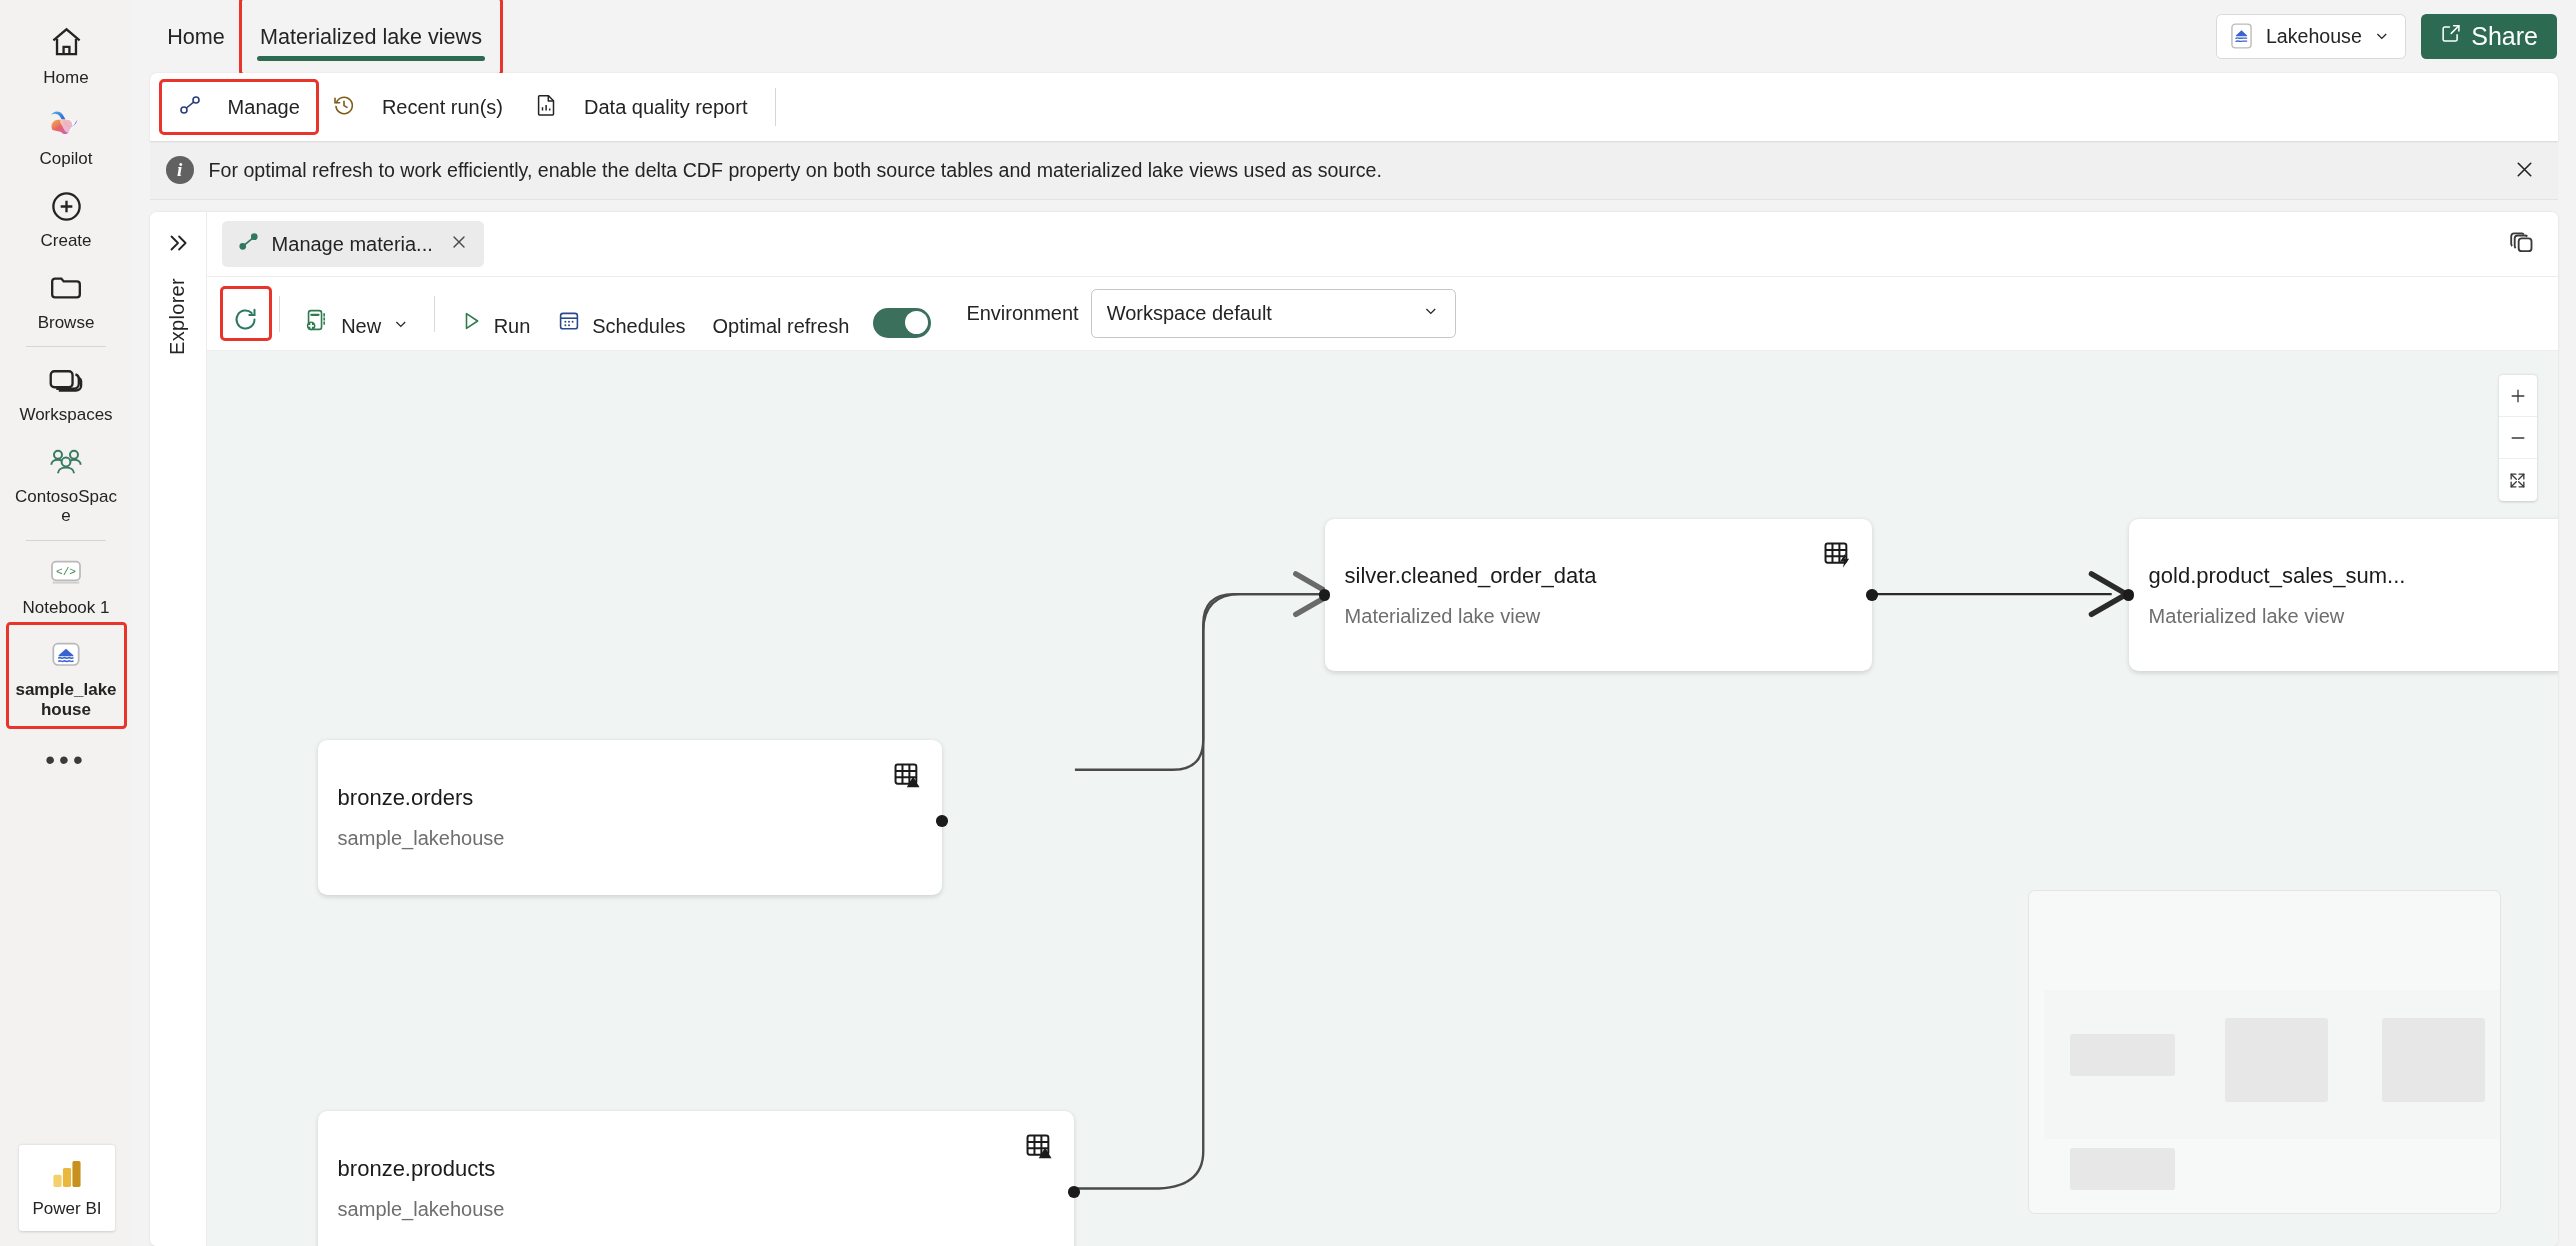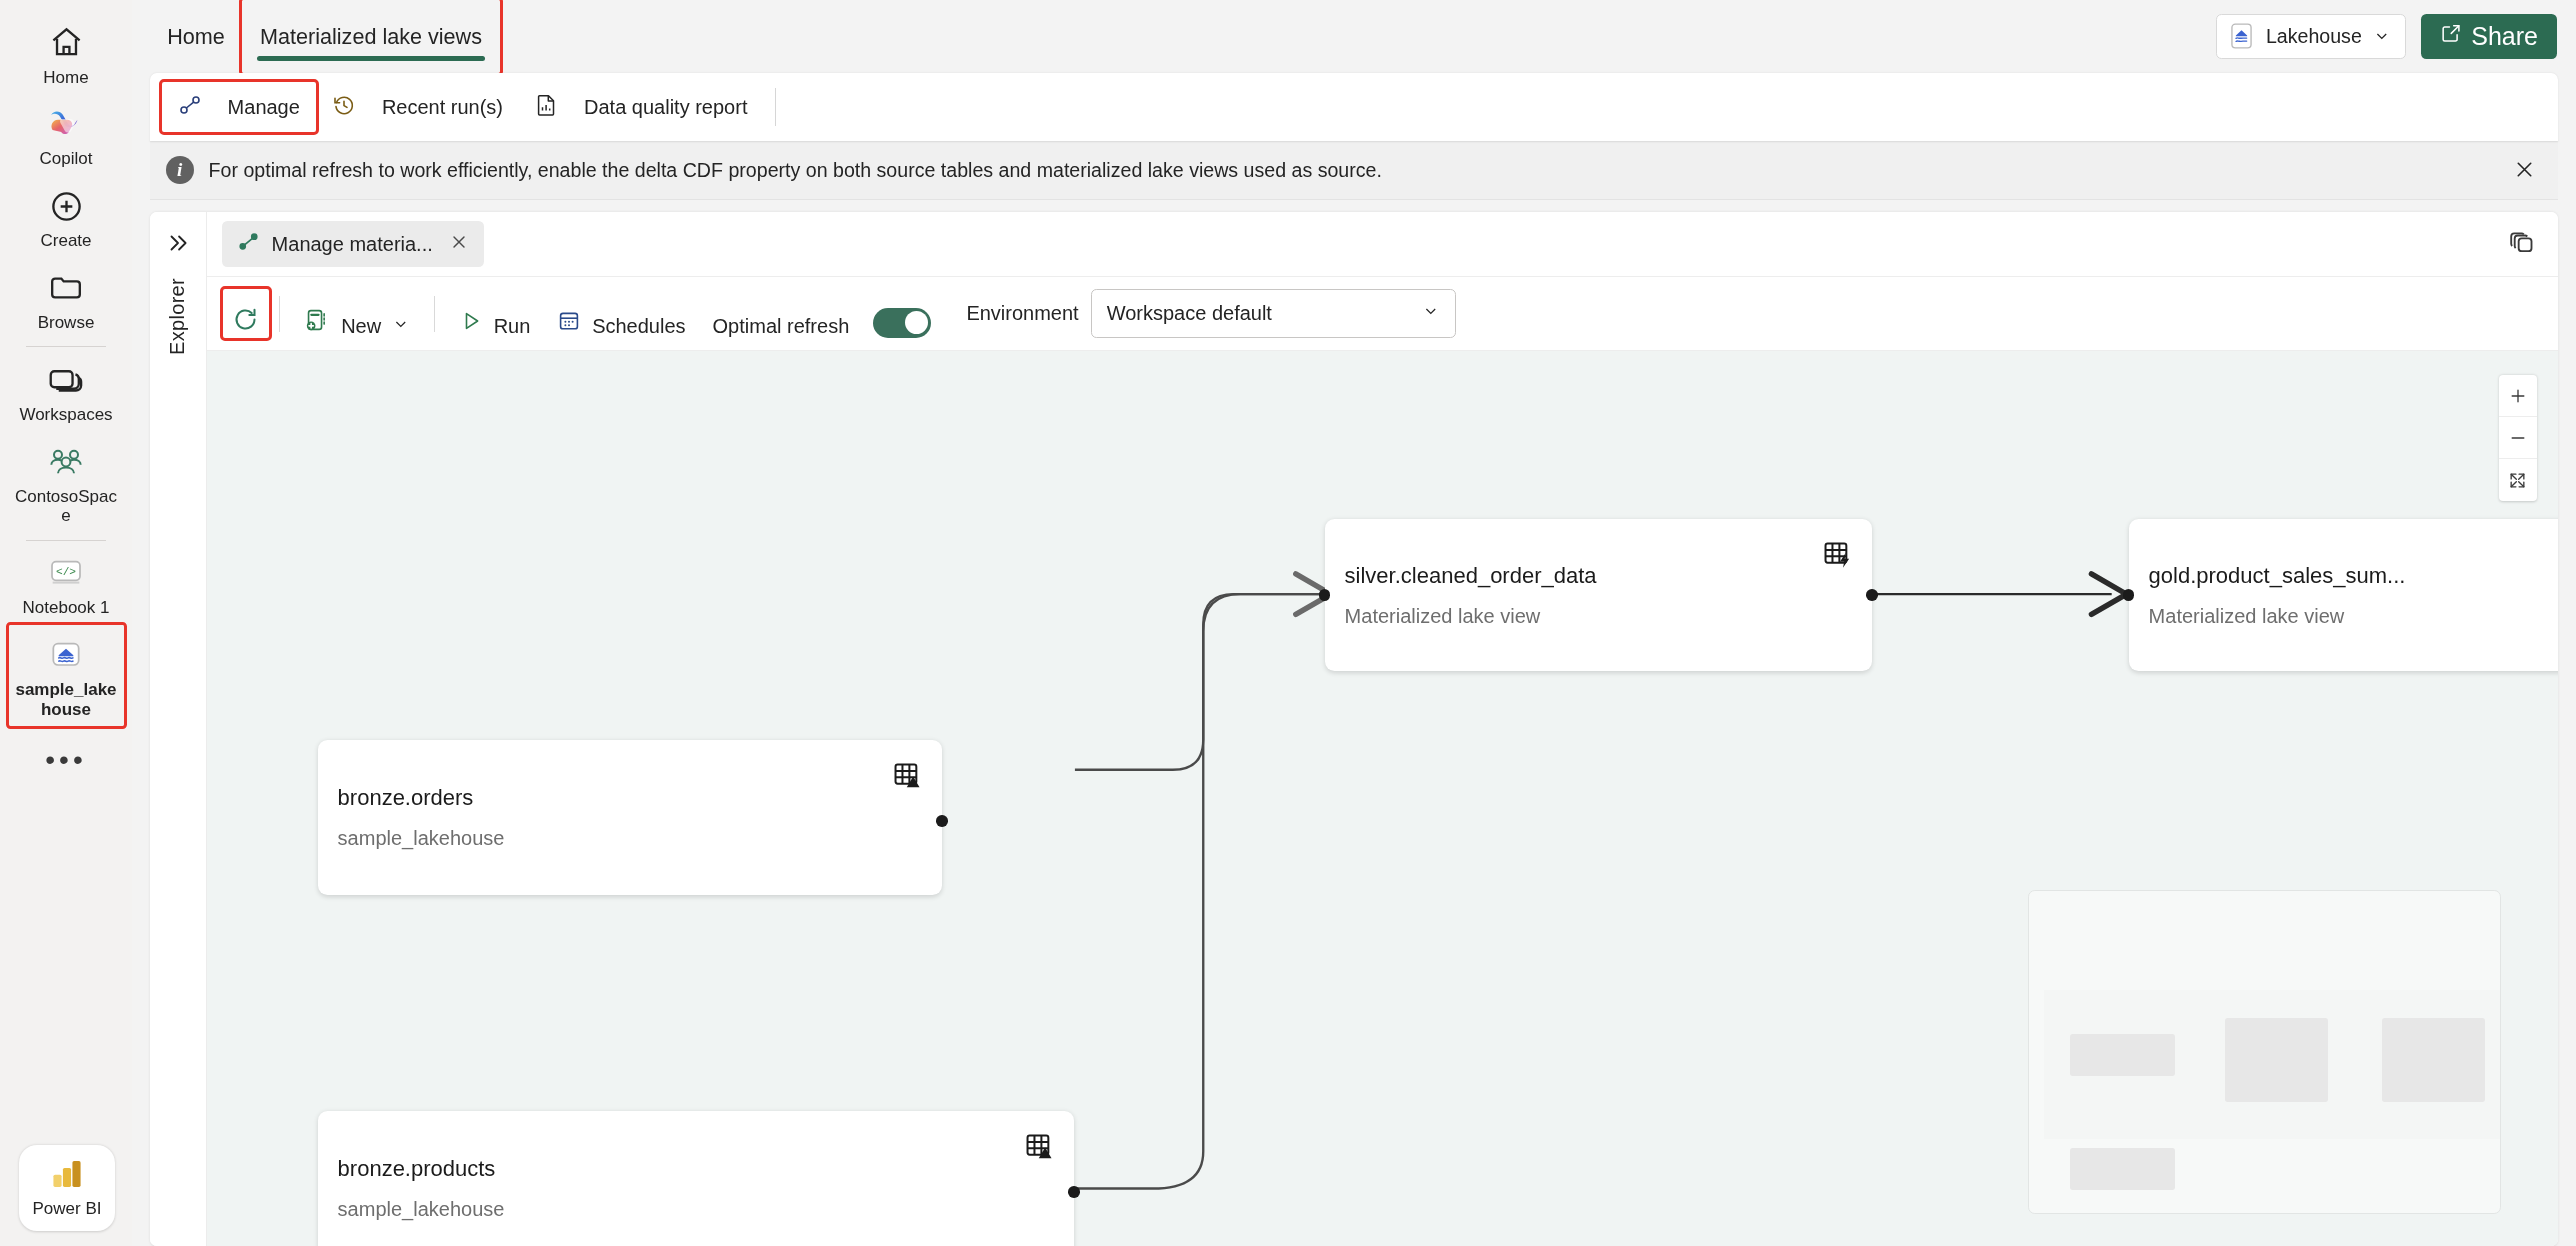--- a/index.html
+++ b/index.html
@@ -26,21 +26,21 @@
     font-size: 17px; color: #242424; margin-top: 4px; line-height: 1.15;
     text-align: center; word-break: break-word; max-width: 108px;
   }
   .rail-sep { width: 80px; height: 0.7px; background: #d6d3d1; margin: 6.8px 0 2.7px; }
   .rail-dots { font-size: 28px; letter-spacing: 4px; color: #3a3a3a; line-height: 1;
                margin-top: 20px; cursor: pointer; user-select: none; }
   .rail-highlight { outline: 3.4px solid #e8342a; outline-offset: 0; border-radius: 1.4px; }
   .rail-bold .rlabel { font-weight: bold; }
   .powerbi {
     position: absolute; bottom: 15px; left: 19px; width: 96px; height: 86px;
-    background: #ffffff; border-radius: 18px; box-shadow: 0 0.7px 2.7px rgba(0,0,0,.16);
+    background: #ffffff; border-radius: 3px; box-shadow: 0 0.7px 2.7px rgba(0,0,0,.16);
     display: flex; flex-direction: column; align-items: center; justify-content: center; cursor: pointer;
   }
   .powerbi .rlabel { font-size: 17px; color: #242424; margin-top: 5.4px; }
 
   
   .main { flex: 1; display: flex; flex-direction: column; height: 1246px; background: #f3f3f3; min-width: 0; }
 
   
   .appbar { height: 73px; display: flex; align-items: center; padding: 0 19px 0 17.6px; position: relative; }
   .navtabs { display: flex; align-items: flex-end; height: 73px; gap: 0; }

